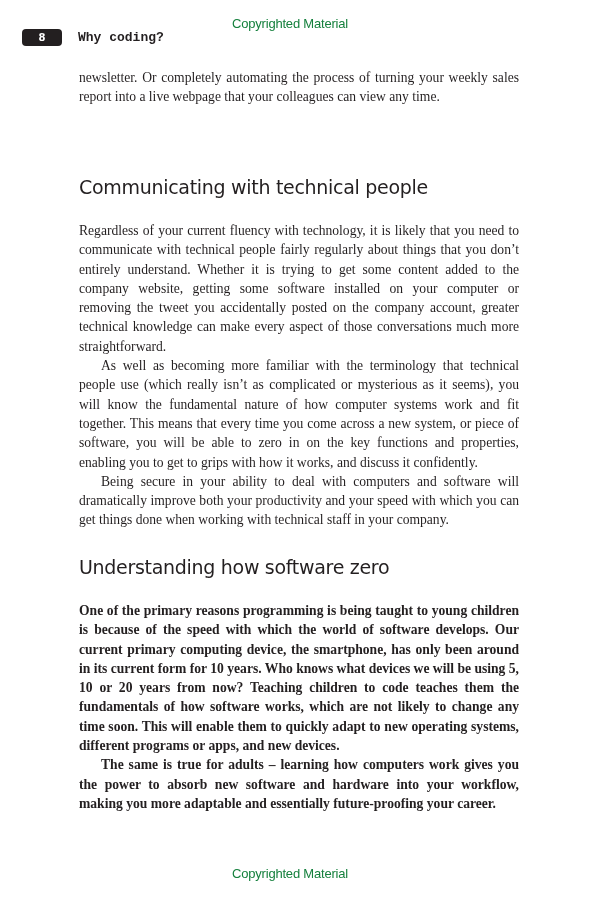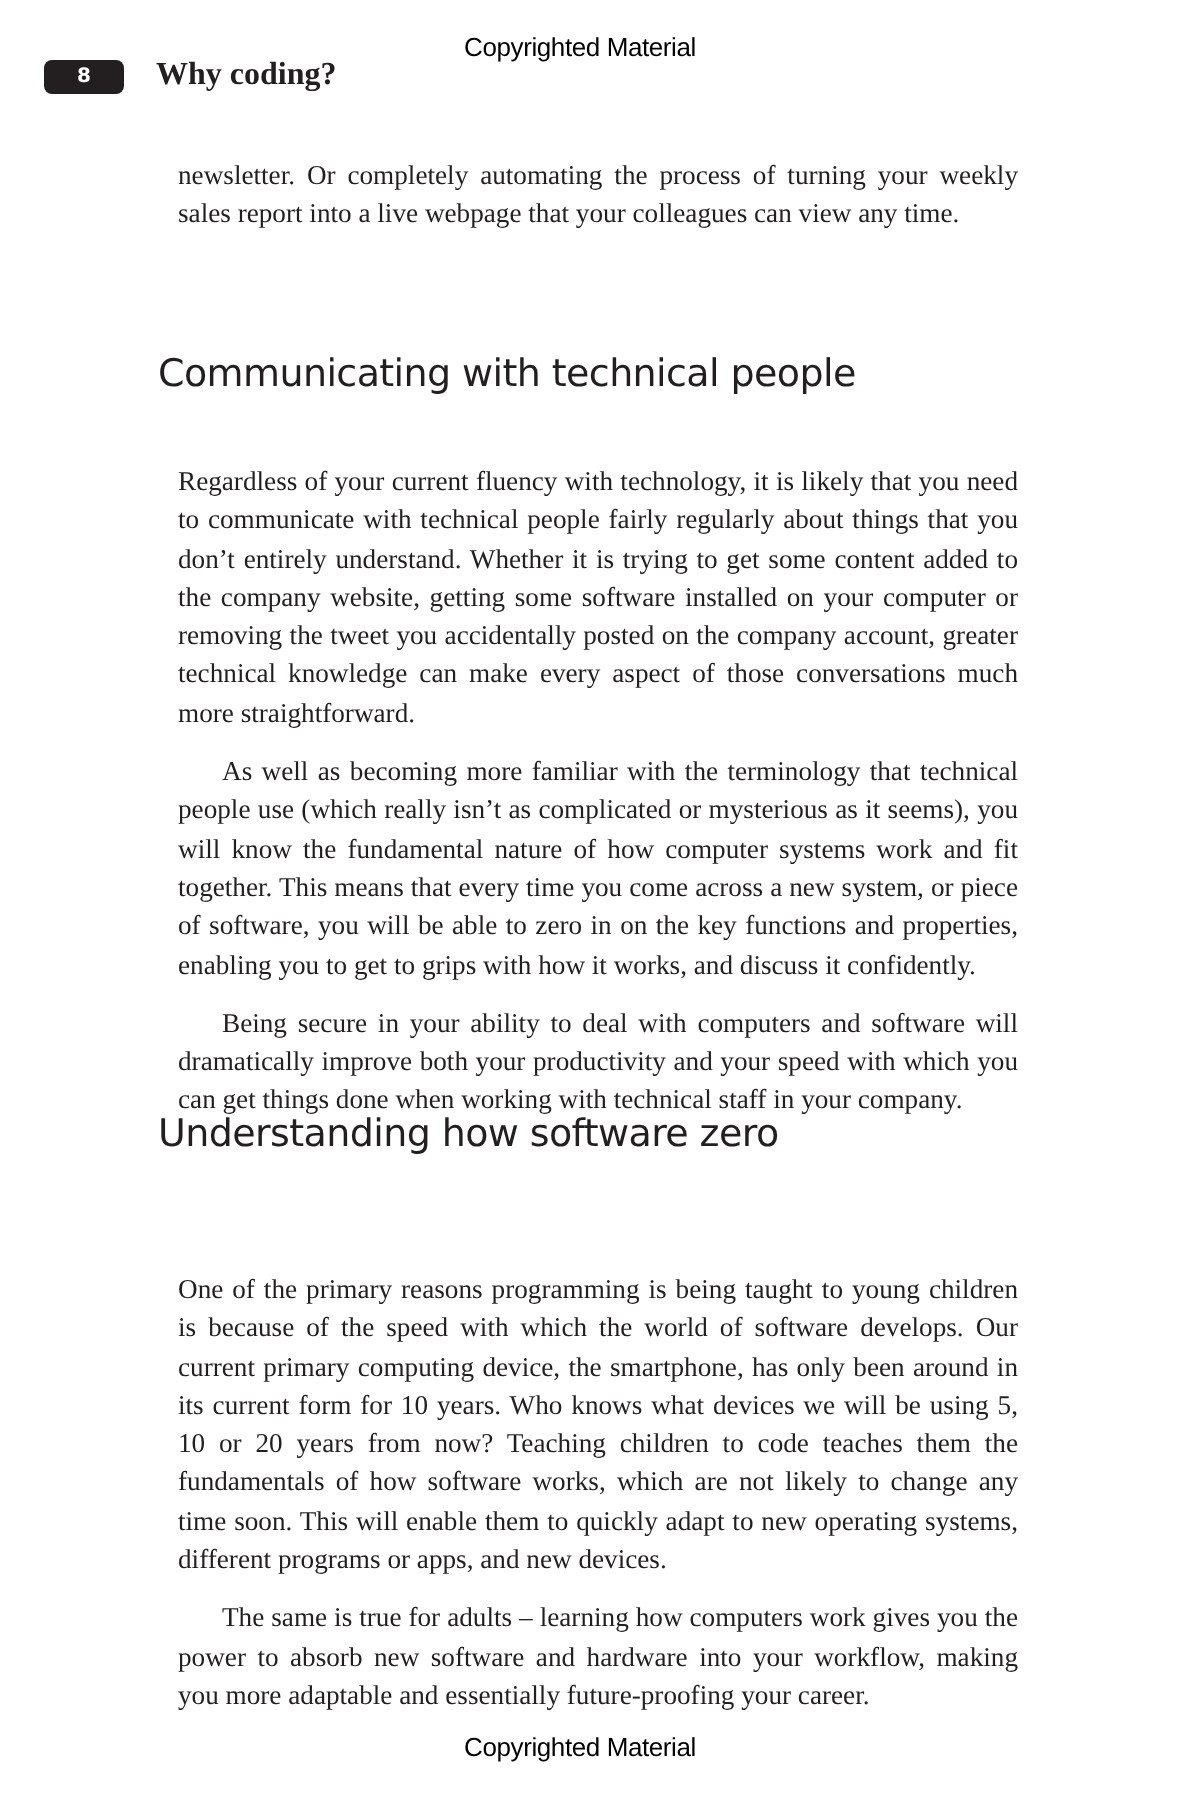--- a/index.html
+++ b/index.html
@@ -14,21 +14,21 @@
       overflow: hidden;
       color: #231f20;
     }
     .watermark {
       position: absolute;
       left: 0;
       width: 580px;
       text-align: center;
       font-family: "Liberation Sans", sans-serif;
       font-size: 13px;
-      color: #000000;
+      color: #15803d;
       letter-spacing: -0.2px;
     }
     .watermark.top { top: 16px; }
     .watermark.bottom { top: 866px; }
 
     .running-head {
       position: absolute;
       top: 29px;
       left: 22px;
       display: flex;
@@ -41,34 +41,34 @@
       color: #ffffff;
       border-radius: 4px;
       font-family: "DejaVu Sans", sans-serif;
       font-weight: bold;
       font-size: 10px;
       line-height: 17px;
       text-align: center;
     }
     .running-title {
       margin-left: 16px;
-      font-family: Liberation Serif, serif;
+      font-family: Liberation Mono, monospace;
       font-weight: bold;
-      font-size: 16px;
+      font-size: 13px;
       color: #231f20;
     }
 
     .content {
       position: absolute;
       left: 79px;
       top: 68px;
       width: 440px;
     }
     p {
-      margin: 10px;
+      margin: 0;
       font-family: "Liberation Serif", serif;
       font-size: 13.6px;
       line-height: 19.3px;
       text-align: justify;
       color: #231f20;
     }
     p.indent { text-indent: 22px; }
 
     h2 {
       margin: 0;
@@ -90,22 +90,23 @@
     }
     .sec1 {
       position: absolute;
       left: 79px;
       top: 221px;
       width: 440px;
     }
     .sec2 {
       position: absolute;
       left: 79px;
-      top: 625px;
+      top: 601px;
       width: 440px;
+      font-weight: bold;
     }
   </style>
 </head>
 <body>
 
 <div class="watermark top">Copyrighted Material</div>
 
 <div class="running-head">
   <div class="page-badge">8</div>
   <div class="running-title">Why coding?</div>

